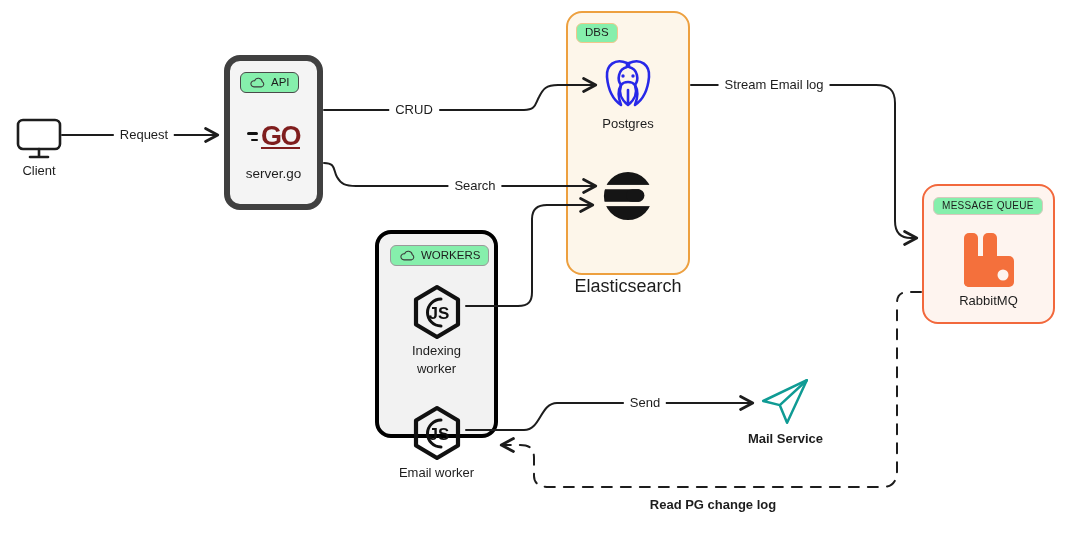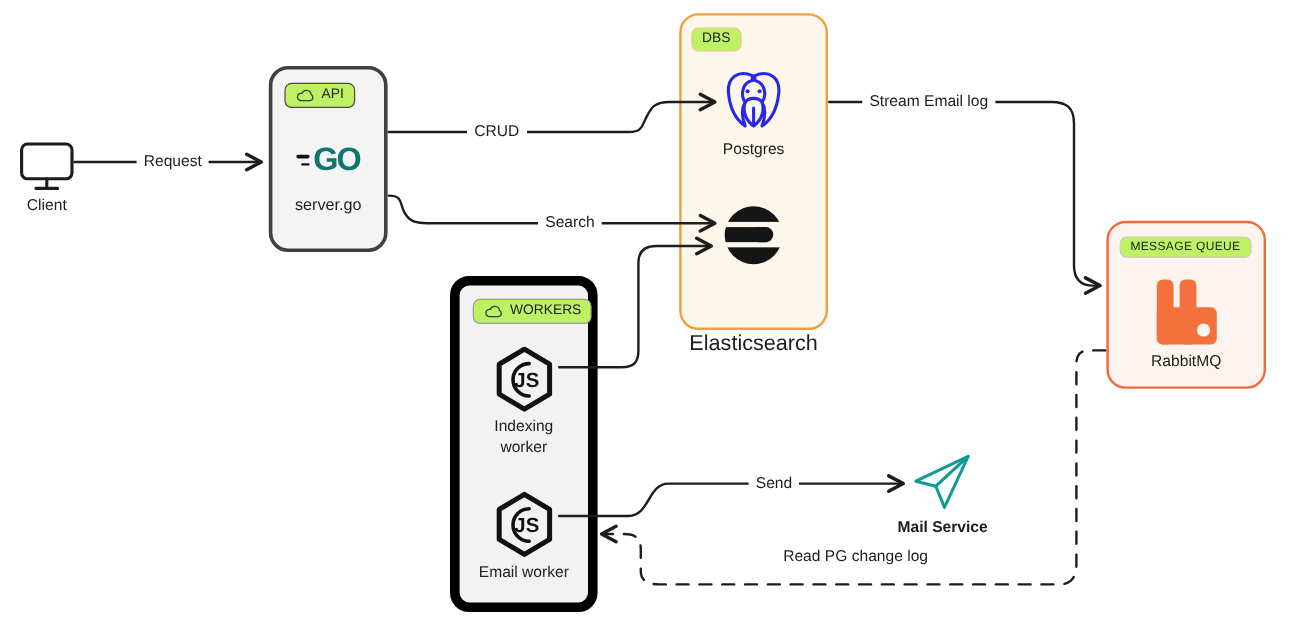--- a/index.html
+++ b/index.html
@@ -3,39 +3,39 @@
 <meta charset="utf-8">
 <style>
   html,body{margin:0;padding:0;background:#fff;}
   .canvas{
     position:relative;width:1080px;height:536px;background:#ffffff;overflow:hidden;
     font-family:"Liberation Sans",sans-serif;color:#1d1d1d;
   }
   .edges{position:absolute;inset:0;z-index:5;pointer-events:none;}
   .node{position:absolute;z-index:2;box-sizing:border-box;}
   .group-box{border-radius:16px;}
-  .api-box{left:224px;top:55px;width:99px;height:155px;background:#f4f4f4;border:3px solid #404040;}
+  .api-box{left:224px;top:55px;width:99px;height:155px;background:#f4f4f4;border:6px solid #404040;}
   .dbs-box{left:566px;top:11px;width:124px;height:264px;background:#fdf6ea;border:2px solid #eda03f;}
-  .workers-box{left:375px;top:230px;width:123px;height:280px;background:#f2f2f2;border:8px solid #000000;}
+  .workers-box{left:375px;top:230px;width:123px;height:208px;background:#f2f2f2;border:4px solid #000000;}
   .mq-box{left:922px;top:184px;width:133px;height:140px;background:#fef4ef;border:2px solid #f2683c;}
   .chip{
-    position:absolute;display:inline-flex;align-items:center;gap:4px;background:#bef264;
+    position:absolute;display:inline-flex;align-items:center;gap:4px;background:#86efac;
     border-radius:6px;padding:3px 8px;font-size:11.5px;font-weight:500;line-height:1;white-space:nowrap;
   }
   .chip.api{left:10px;top:11px;border:1.5px solid #4a4a4a;}
   .chip.dbs{left:8px;top:10px;border:1.5px solid #f2c68c;}
   .chip.workers{left:11px;top:11px;border:1.5px solid #9a9a9a;}
   .chip.mq{left:9px;top:11px;border:1.5px solid #d8c8bd;font-size:10px;letter-spacing:.3px;}
   .node-label{position:absolute;left:0;width:100%;text-align:center;font-size:13px;line-height:1.4;}
   .go-logo{position:absolute;top:60px;left:0;width:100%;display:flex;align-items:center;justify-content:center;gap:3px;}
   .go-lines{display:flex;flex-direction:column;align-items:flex-end;gap:4px;}
   .go-lines i{display:block;height:2.6px;background:#111;border-radius:2px;}
   .go-lines i:nth-child(1){width:11px;}
   .go-lines i:nth-child(2){width:7px;}
-  .go-text{font-size:27px;font-weight:800;letter-spacing:-1.5px;color:#0f766e;}
+  .go-text{font-size:27px;font-weight:800;letter-spacing:-1.5px;color:#7f1d1d;text-decoration:underline;}
   .logo-slot{position:absolute;left:0;width:100%;display:flex;justify-content:center;text-decoration:underline;}
   .edge-label{
     position:absolute;z-index:6;transform:translate(-50%,-50%);background:#ffffff;
     padding:0 6px;font-size:13px;white-space:nowrap;line-height:1.3;
   }
   .client{left:8px;top:116px;width:62px;text-align:center;}
   .client svg{display:block;margin:0 auto;}
   .client .cl-label{font-size:13px;margin-top:1px;}
   .mail{left:758px;top:374px;width:54px;}
   .mail-label{position:absolute;left:733px;top:431px;width:105px;text-align:center;font-size:13px;z-index:2;font-weight:bold;}
@@ -60,21 +60,21 @@
       <path d="M466,430 H524 C541,430 540,403 557,403 H752" marker-end="url(#arr)"></path>
       <path stroke-dasharray="10 9" d="M921,292 H908 C900,292 897,296 897,303 V471 C897,480 893,487 883,487 H549 C539,487 534,483 534,476 V458 C534,449 530,445 520,445 H502" marker-end="url(#arr)"></path>
     </g>
   </svg>
 
   <span class="edge-label" style="left:144px;top:135px;">Request</span>
   <span class="edge-label" style="left:414px;top:110px;">CRUD</span>
   <span class="edge-label" style="left:475px;top:186px;">Search</span>
   <span class="edge-label" style="left:774px;top:85px;">Stream Email log</span>
   <span class="edge-label" style="left:645px;top:403px;">Send</span>
-  <span class="edge-label" style="left:713px;top:464px;">Read PG change log</span>
+  <span class="edge-label" style="left:713px;top:505px;font-weight:bold;">Read PG change log</span>
 
   <div class="node client">
     <svg width="46" height="46" viewBox="0 0 46 46">
       <g fill="#fff" stroke="#1d1d1d" stroke-width="2.6" stroke-linecap="round" stroke-linejoin="round">
         <rect x="2" y="4" width="42" height="29" rx="5"></rect>
         <line x1="23" y1="33" x2="23" y2="40"></line>
         <line x1="14" y1="41" x2="32" y2="41"></line>
       </g>
     </svg>
     <div class="cl-label">Client</div>

